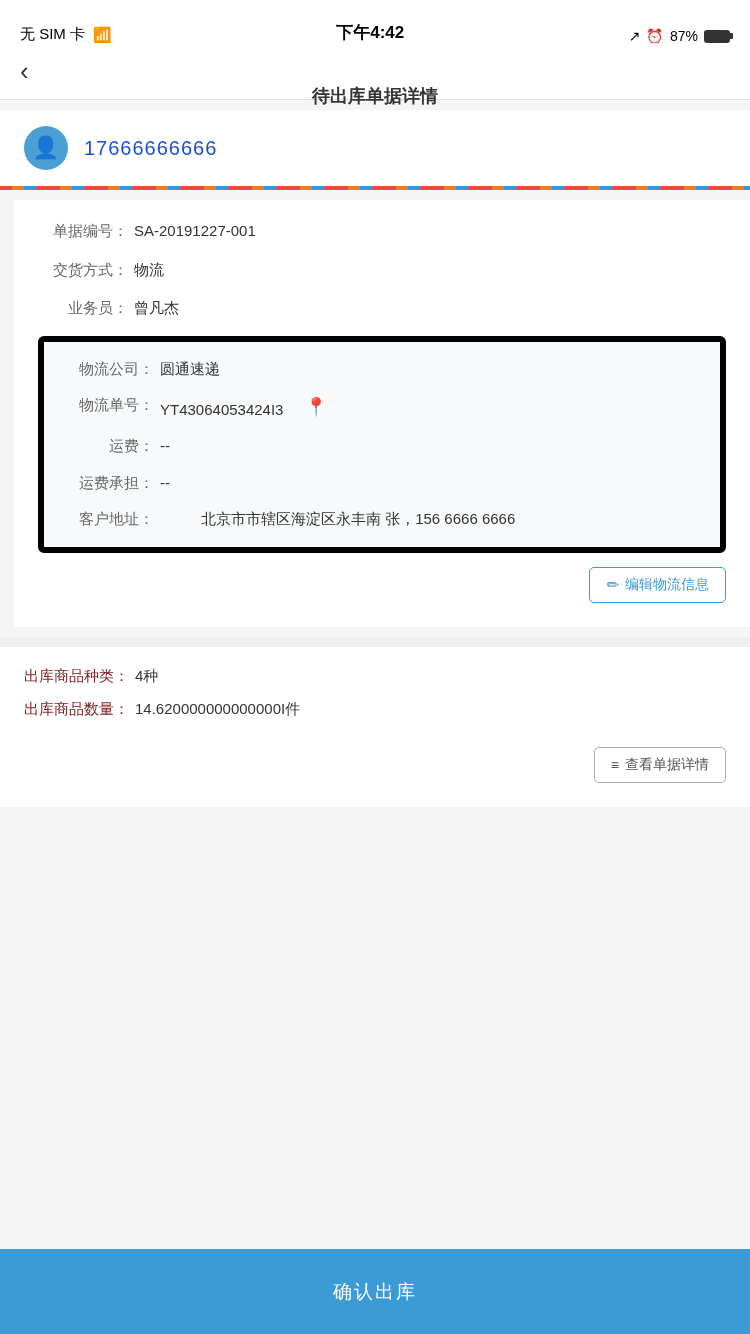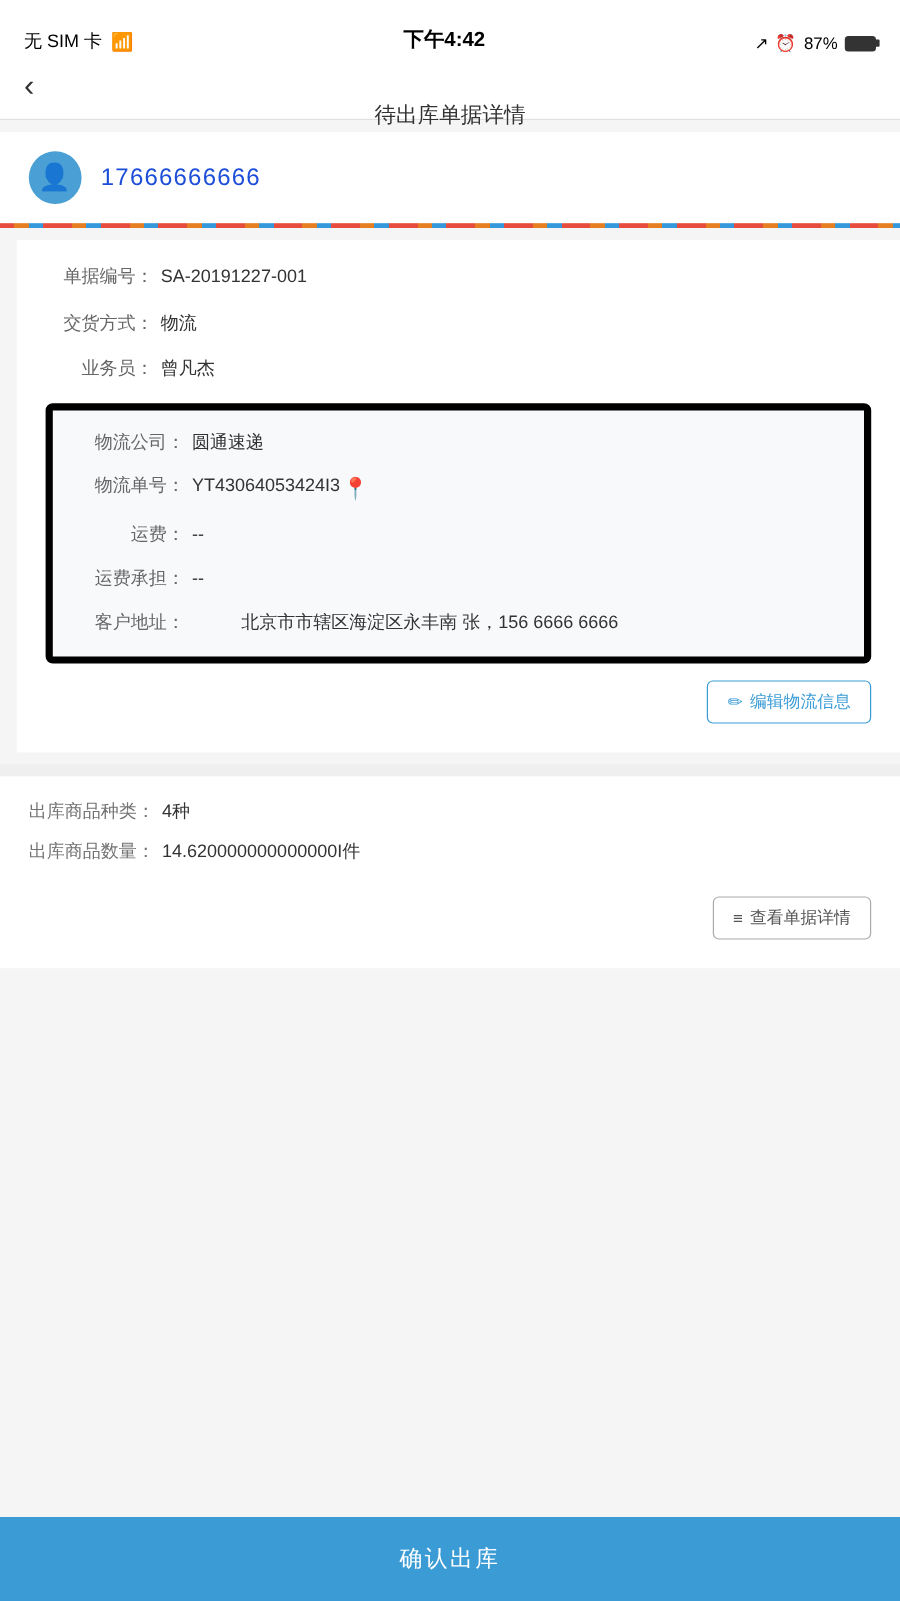--- a/index.html
+++ b/index.html
@@ -59,21 +59,21 @@
       font-size: 26px;
       color: #333;
       cursor: pointer;
       padding: 4px 8px 4px 0;
     }
     .nav-title {
       position: absolute;
       left: 50%;
       transform: translateX(-50%);
       font-size: 18px;
-      font-weight: 400;
+      font-weight: 700;
       color: #333;
       margin-top: 48px;
     }
 
     
     .user-header {
       background: #fff;
       padding: 16px 24px;
       display: flex;
       align-items: center;
@@ -155,22 +155,22 @@
       text-align: right;
       flex-shrink: 0;
     }
     .logistics-value {
       color: #333;
       margin-left: 6px;
       flex: 1;
     }
     .logistics-value.with-icon {
       display: flex;
-      align-items: flex-start;
-      gap: 2px;
+      align-items: flex-end;
+      gap: 22px;
     }
     .location-icon {
       color: #3a9bd5;
       font-size: 18px;
       cursor: pointer;
     }
 
     
     .action-row {
       display: flex;
@@ -204,21 +204,21 @@
       padding: 20px 24px;
     }
     .product-row {
       display: flex;
       align-items: center;
       margin-bottom: 14px;
       font-size: 15px;
     }
     .product-row:last-child { margin-bottom: 0; }
     .product-label {
-      color: #737373;
+      color: #7f1d1d;
       min-width: 100px;
       text-align: left;
       flex-shrink: 0;
     }
     .product-value {
       color: #333;
       margin-left: 6px;
     }
 
     
@@ -246,21 +246,21 @@
       background: #f5f5f5;
     }
 
     
     .confirm-bar {
       position: fixed;
       bottom: 0;
       left: 0;
       width: 750px;
       background: #3a9bd5;
-      height: 70px;
+      height: 85px;
       display: flex;
       align-items: center;
       justify-content: center;
       cursor: pointer;
     }
     .confirm-text {
       color: #fff;
       font-size: 19px;
       font-weight: 500;
       letter-spacing: 2px;

